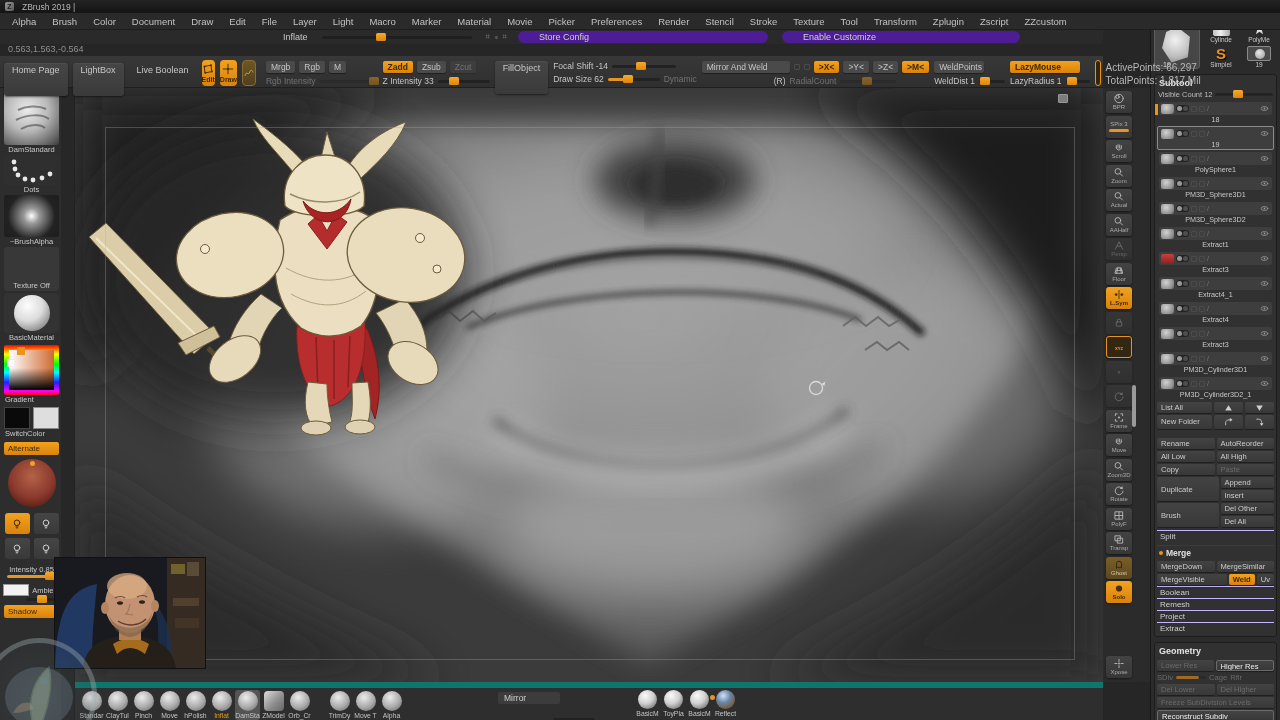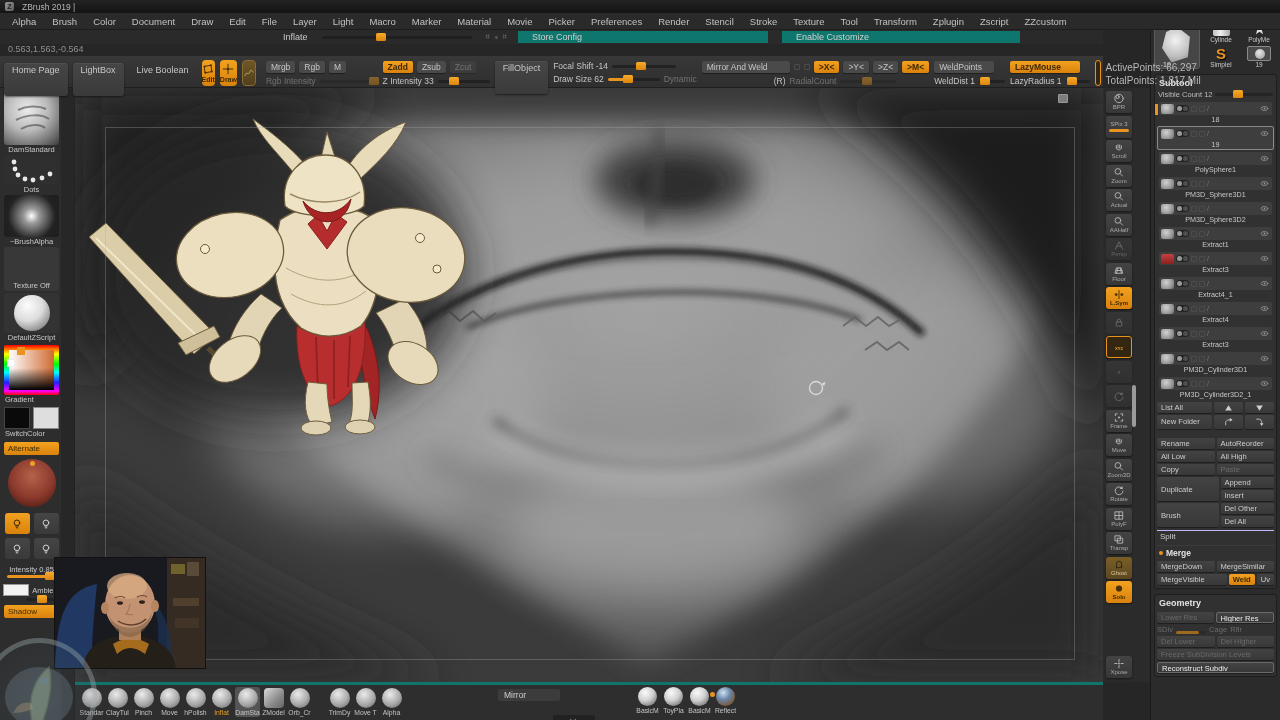--- a/index.html
+++ b/index.html
@@ -21,21 +21,21 @@
 
 .menubar{position:absolute;left:0;top:13px;width:1280px;height:17px;background:#2a2a2a;border-bottom:1px solid #1d1d1d;
   display:flex;align-items:center;padding-left:4px;z-index:12}
 .menu-item{padding:0 8px;font-size:9.5px;color:#c2c2c2}
 
 .row2{position:absolute;left:0;top:30px;width:1103px;height:14px;background:#2a2a2a;display:flex;align-items:center;font-size:9px;z-index:11}
 .inflate-label{margin-left:283px;color:#c8c8c8}
 .inflate-track{width:150px;height:3px;background:#1f1f1f;border-radius:2px;position:relative;margin-left:14px}
 .handle{position:absolute;top:-3px;width:10px;height:8px;background:linear-gradient(#f5ab2a,#dd850e);border-radius:1.5px}
 .row2-glyphs{margin-left:14px;color:#8a8a8a;font-size:8px;letter-spacing:1px}
-.cfg-box{height:12px;line-height:12px;background:#0f766e;border-radius:0;padding:0 14px;color:#cfcfcf}
+.cfg-box{height:12px;line-height:12px;background:#4c1d95;border-radius:6px;padding:0 21px;color:#cfcfcf}
 .store-cfg{width:250px;margin-left:10px}
 .enable-cust{width:238px;margin-left:14px}
 .coords{position:absolute;left:8px;top:44px;font-size:9px;color:#8f8f8f;z-index:11}
 
 .shelf{position:absolute;left:0;top:56px;width:1103px;height:32px;background:linear-gradient(#383838,#2f2f2f);
   border-bottom:1px solid #1f1f1f;display:flex;align-items:flex-start;padding:3px 4px;gap:5px;z-index:11;font-size:8.5px}
 .sbtn{background:linear-gradient(#464646,#3a3a3a);border-radius:3px;font-size:9px;height:33px;line-height:15px;
   padding:0 8px;margin-top:4px;box-shadow:0 1px 2px rgba(0,0,0,.5),inset 0 1px rgba(255,255,255,.05);white-space:nowrap}
 .flat{background:none;box-shadow:none}
 .sq26{width:26px;height:26px;border-radius:4px;display:flex;flex-direction:column;align-items:center;justify-content:center;gap:1px;font-size:7px}
@@ -155,26 +155,26 @@
 .rt-btn.grow{flex:1}
 .rt-btn.tall{height:24px;display:flex;align-items:center}
 .rt-col{display:flex;flex-direction:column;gap:2px;flex:1}
 .dim2{color:#6a6a6a}
 .icbtn{width:29px;display:flex;align-items:center;justify-content:center;flex:none}
 .icbtn span{width:11px;height:10px;display:block;--ic:#cfcfcf}
 .weld-on{background:linear-gradient(#f2a21f,#d9820d);color:#3f2900;font-weight:bold}
 .sec-bar{height:11px;line-height:11px;font-size:8px;color:#cfcfcf;border-top:1px solid #c4b5fd;padding-left:3px;margin-top:1px}
 .merge-h{font-size:8.5px;color:#e0e0e0;padding:2px 2px 1px;font-weight:bold;position:relative;padding-left:9px;margin-top:4px;border-top:1px solid #3b3b3b}
 .merge-h::before{content:"";position:absolute;left:2px;top:5px;width:4px;height:4px;border-radius:50%;background:#e8941e}
-.sdiv-row{display:flex;align-items:flex-end;gap:3px;margin-top:2px;font-size:7.6px}
+.sdiv-row{display:flex;align-items:center;gap:3px;margin-top:2px;font-size:7.6px}
 .sdiv-track{width:30px;height:3px;background:#2a2a2a;position:relative;border-radius:2px}
 .sdiv-fill{position:absolute;left:0;top:0;bottom:0;width:75%;background:#b5741e;opacity:.85;border-radius:2px}
 .hi{border:1px solid #6a6a6a;color:#eee}
 
-.bottom-tray{position:absolute;left:75px;top:682px;width:1028px;height:38px;background:#2e2e2e;border-top:3px solid #0f766e;z-index:3}
+.bottom-tray{position:absolute;left:75px;top:682px;width:1028px;height:38px;background:#2e2e2e;border-top:6px solid #0f766e;z-index:3}
 .bt-brushes{position:absolute;left:4px;top:2px;display:flex;gap:1px}
 .bt-brushes2{position:absolute;left:252px;top:2px;display:flex;gap:1px}
 .b-item{width:25px;display:flex;flex-direction:column;align-items:center;border-radius:3px;padding:1px 0}
 .b-item.sel{background:#545454}
 .b-thumb{width:20px;height:20px;border-radius:50%;background:radial-gradient(circle at 40% 32%,#ebebeb,#aaa 55%,#5f5f5f)}
 .b-item.cube .b-thumb{border-radius:4px;background:linear-gradient(135deg,#dcdcdc,#8a8a8a 60%,#666)}
 .b-label{font-size:6.8px;color:#c4c4c4;margin-top:1px;white-space:nowrap}
 .b-item.orange .b-label{color:#e09a28}
 .mirror-btn{position:absolute;left:423px;top:4px;width:62px;height:12px;line-height:12px;background:#3c3c3c;border-radius:2px;
   font-size:8.5px;color:#cfcfcf;padding-left:6px}
@@ -334,21 +334,21 @@
     </span>
     <span class="hrow" style="padding-left:72px">
       <span>(R)</span>
       <span class="dim">RadialCount</span>
       <span class="track dim" style="width:56px">
           <span class="handle" style="left:38%"></span>
         </span>
     </span>
   </span>
   <span class="stack">
-    <span class="minibtn" style="width:60px">WeldPoints</span>
+    <span class="minibtn" style="width:50px">WeldPoints</span>
     <span class="hrow">
       <span>WeldDist 1</span>
       <span class="track" style="width:26px">
           <span class="handle" style="left:4%"></span>
         </span>
     </span>
   </span>
   <span class="stack">
     <span class="minibtn on" style="width:70px">LazyMouse</span>
     <span class="hrow">
@@ -394,21 +394,21 @@
           </g>
         </svg>
     </div>
     <span class="lt-label">Dots</span>
     <div class="lt-thumb th-alpha"></div>
     <span class="lt-label">~BrushAlpha</span>
     <div class="lt-thumb th-tex">
       <span class="lt-label">Texture Off</span>
     </div>
     <div class="lt-thumb th-mat" style="margin-top:2px"></div>
-    <span class="lt-label">DefaultZScript</span>
+    <span class="lt-label">BasicMaterial</span>
     <div class="gradpick" style="margin-top:2px">
         <div class="sv"></div>
       </div>
     <span class="lt-label" style="align-self:flex-start;padding-left:2px">Gradient</span>
     <div class="swatches">
       <span class="swb"></span>
       <span class="sww"></span>
     </div>
     <span class="lt-label" style="align-self:flex-start;padding-left:2px">SwitchColor</span>
     <span class="alt-btn">Alternate</span>
@@ -1075,20 +1075,27 @@
     <div class="merge-h">Merge</div>
     <div class="rt-row">
       <div class="rt-btn grow">MergeDown</div>
       <div class="rt-btn grow">MergeSimilar</div>
     </div>
     <div class="rt-row">
       <div class="rt-btn grow">MergeVisible</div>
       <div class="rt-btn weld-on">Weld</div>
       <div class="rt-btn">Uv</div>
     </div>
+    <div>
+
+    <div class="sec-bar">Boolean</div>
+        <div class="sec-bar">Remesh</div>
+        <div class="sec-bar">Project</div>
+        <div class="sec-bar">Extract</div>
+      </div>
   </div>
 
   <div class="panel">
     <div class="p-header">Geometry</div>
     <div class="rt-row">
       <div class="rt-btn grow dim2">Lower Res</div>
       <div class="rt-btn grow hi">Higher Res</div>
     </div>
     <div class="sdiv-row">
       <span class="dim2">SDiv</span>

